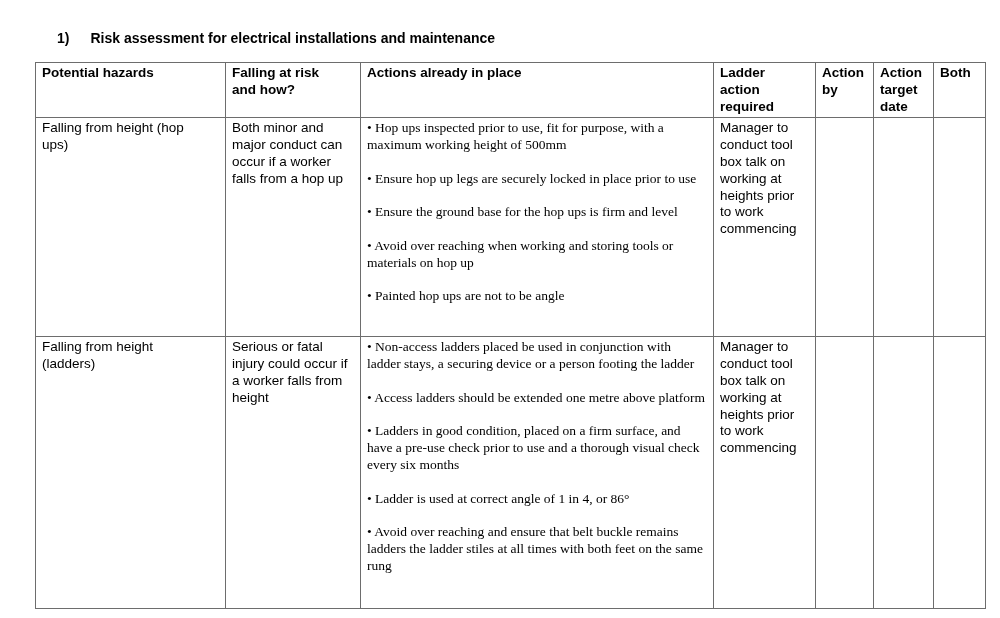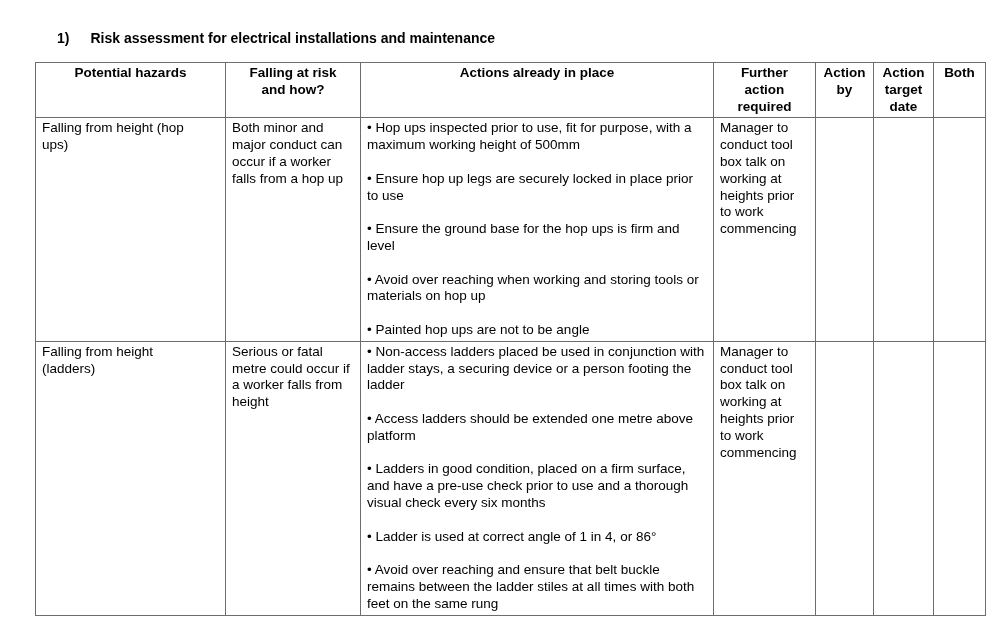--- a/index.html
+++ b/index.html
@@ -32,27 +32,26 @@
   .ra-table th, .ra-table td {
     border: 1px solid #6d6d6d;
     vertical-align: top;
     text-align: left;
     padding: 2px 6px 2px 6px;
     overflow: hidden;
   }
   .ra-table th {
     font-weight: bold;
     white-space: pre-line;
-    text-align: center;
   }
   tr.header-row   { height: 51px; }
   tr.body-row-0   { height: 219px; }
   tr.body-row-1   { height: 272px; margin-top: 7px; }
   td.cell-hazard  { font-weight: normal; white-space: pre-line; }
-  td.cell-actions p { margin: 0 0 16.8px 0; }
+  td.cell-actions p { margin: 0 0 16.8px 0; font-family: Liberation Serif, serif; }
   td.cell-actions p:last-child { margin-bottom: 0; }
 </style>
 </head>
 <body>
 
 <div class="doc-heading">
   <span>1)</span>
   <span>Risk assessment for electrical installations and maintenance</span>
 </div>
 
@@ -65,21 +64,21 @@
       <col style="width:58px">
       <col style="width:60px">
       <col style="width:52px">
   </colgroup>
   <tbody>
       <tr class="header-row">
     <th>Potential hazards</th>
     <th>Falling at risk
 and how?</th>
     <th>Actions already in place</th>
-    <th>Further
+    <th>Ladder
 action
 required</th>
     <th>Action
 by</th>
     <th>Action
 target
 date</th>
     <th>Both</th>
   </tr>
   <tr class="body-row-0">
@@ -94,27 +93,27 @@
           <p>• Painted hop ups are not to be angle</p>
         </td>
     <td>Manager to conduct tool box talk on working at heights prior to work commencing</td>
     <td></td>
     <td></td>
     <td></td>
   </tr>
   <tr class="body-row-1">
     <td class="cell-hazard">Falling from height
 (ladders)</td>
-    <td>Serious or fatal metre could occur if a worker falls from height</td>
+    <td>Serious or fatal injury could occur if a worker falls from height</td>
     <td class="cell-actions">
           <p>• Non-access ladders placed be used in conjunction with ladder stays, a securing device or a person footing the ladder</p>
           <p>• Access ladders should be extended one metre above platform</p>
           <p>• Ladders in good condition, placed on a firm surface, and have a pre-use check prior to use and a thorough visual check every six months</p>
           <p>• Ladder is used at correct angle of 1 in 4, or 86°</p>
-          <p>• Avoid over reaching and ensure that belt buckle remains between the ladder stiles at all times with both feet on the same rung</p>
+          <p>• Avoid over reaching and ensure that belt buckle remains ladders the ladder stiles at all times with both feet on the same rung</p>
         </td>
     <td>Manager to conduct tool box talk on working at heights prior to work commencing</td>
     <td></td>
     <td></td>
     <td></td>
   </tr>
 </tbody>
   </table>
 
 </body></html>

